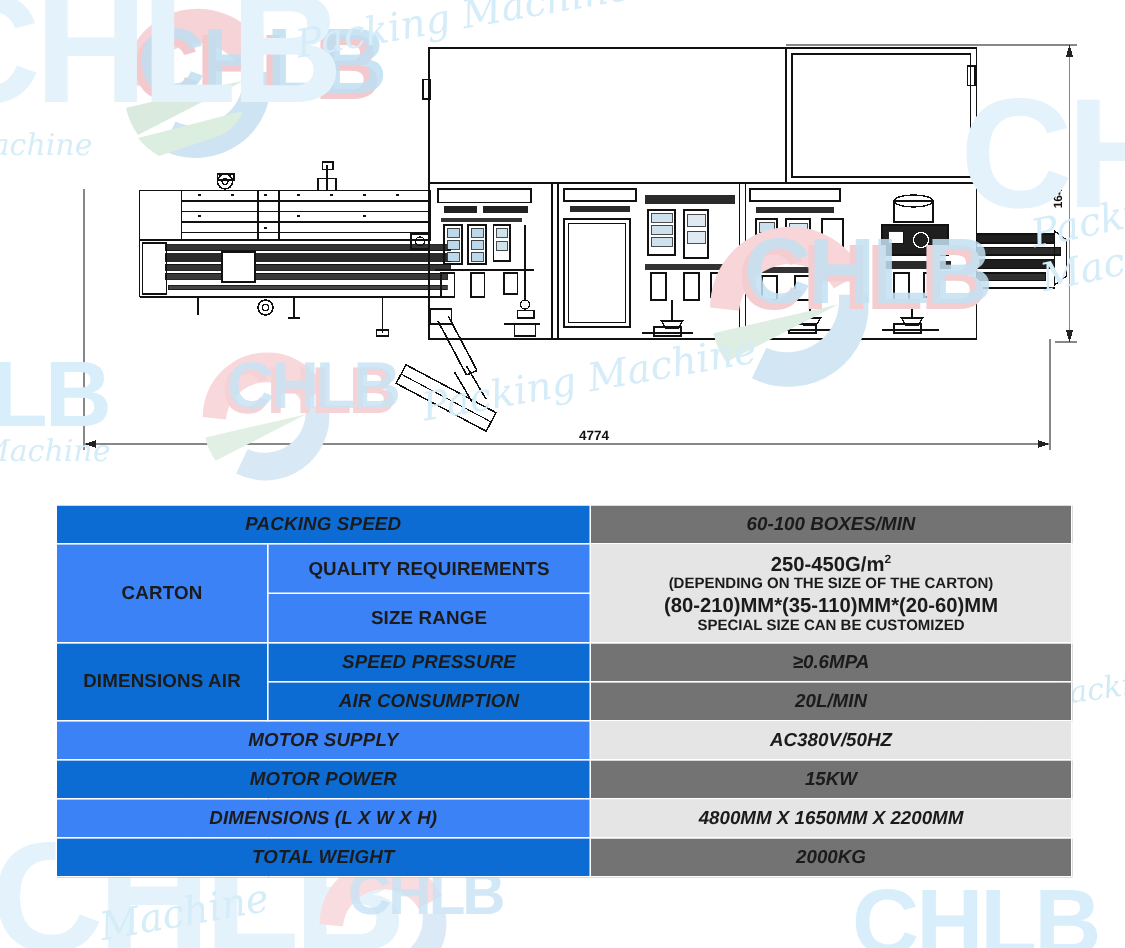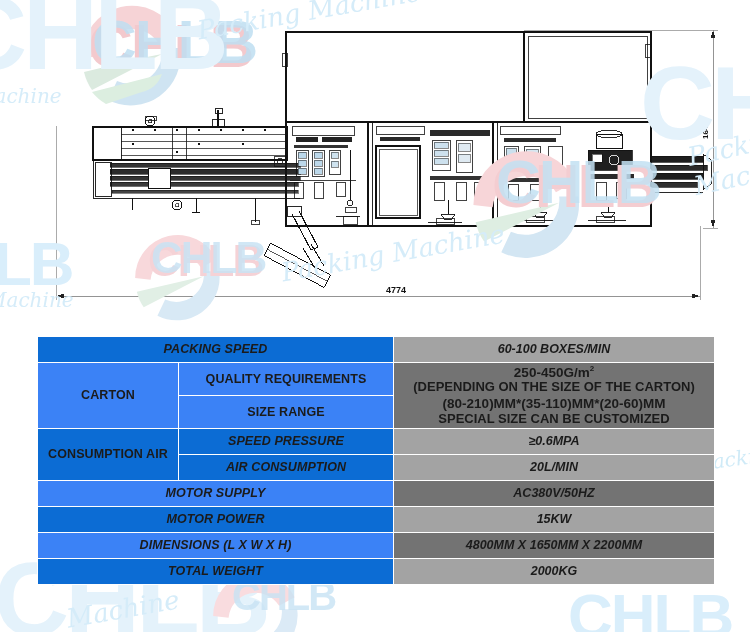--- a/index.html
+++ b/index.html
@@ -43,28 +43,28 @@
   #spec-table td{
     padding:0;margin:0;
     text-align:center;vertical-align:middle;
     font-weight:700;
     font-size:12.5px;
     color:#1b1b1b;
     border:1.5px solid #ffffff;
     line-height:1.15;
   }
   td.c-blue{background:#0c6cd4;}
-  td.c-cyan{background:#a3a3a3;}
+  td.c-cyan{background:#737373;}
   td.c-grey{background:#3b82f6;}
-  td.c-lgrey{background:#737373;}
+  td.c-lgrey{background:#e5e5e5;}
   td.lbl{font-size:12.5px;letter-spacing:.1px;}
   td.val{font-size:12.5px;}
   .r-tall{height:32px;}
   .r-norm{height:25px;font-style:italic;}
-  .sub-sm{font-size:13px;font-weight:700;display:block;letter-spacing:0;}
+  .sub-sm{font-size:10px;font-weight:700;display:block;letter-spacing:0;}
   .sub-lg{font-size:13.5px;font-weight:700;display:block;}
   .sup{font-size:8px;vertical-align:super;}
 </style>
 </head>
 <body>
 
 <div id="watermarks">
 
   <svg class="wm-logo" style="left:62px;top:-14px;" width="140" height="140" viewBox="0 0 140 140">
     <path d="M20 70 a50 50 0 0 1 95 -22 l-18 10 a32 32 0 0 0 -59 14 z" fill="#f6d3d6"></path>
@@ -322,21 +322,21 @@
         <span class="sub-sm">(DEPENDING ON THE SIZE OF THE CARTON)</span>
         <span class="sub-lg" style="margin-top:1px;">(80-210)MM*(35-110)MM*(20-60)MM</span>
         <span class="sub-sm">SPECIAL SIZE CAN BE CUSTOMIZED</span>
       </td>
     </tr>
     <tr>
       <td class="c-grey lbl r-tall">SIZE RANGE</td>
     </tr>
 
     <tr>
-      <td class="c-blue lbl" rowspan="2">CONSUMPTION AIR</td>
+      <td class="c-blue lbl" rowspan="2">DIMENSIONS AIR</td>
       <td class="c-blue lbl r-norm">SPEED PRESSURE</td>
       <td class="c-cyan val r-norm">≥0.6MPA</td>
     </tr>
     <tr>
       <td class="c-blue lbl r-norm">AIR CONSUMPTION</td>
       <td class="c-cyan val r-norm">20L/MIN</td>
     </tr>
 
     <tr>
       <td class="c-grey lbl r-norm" colspan="2">MOTOR SUPPLY</td>

